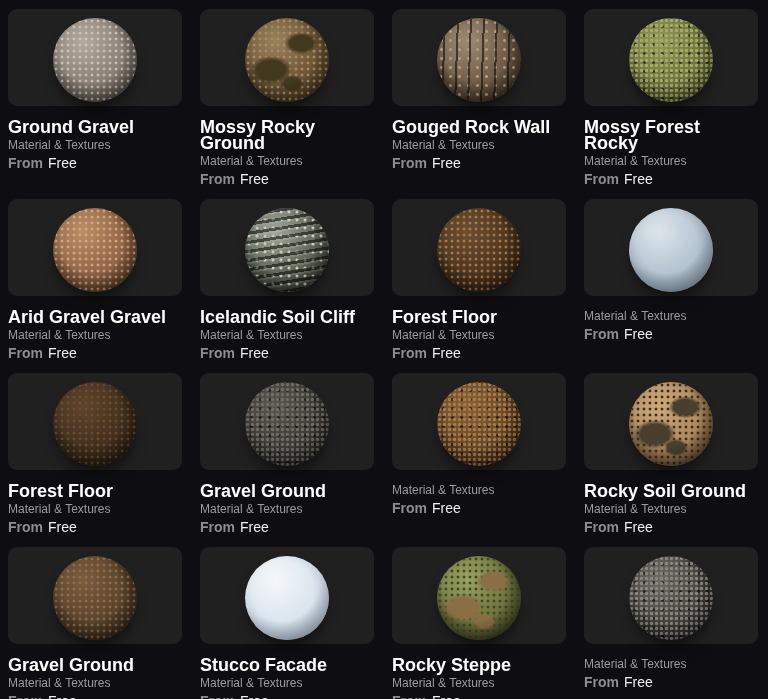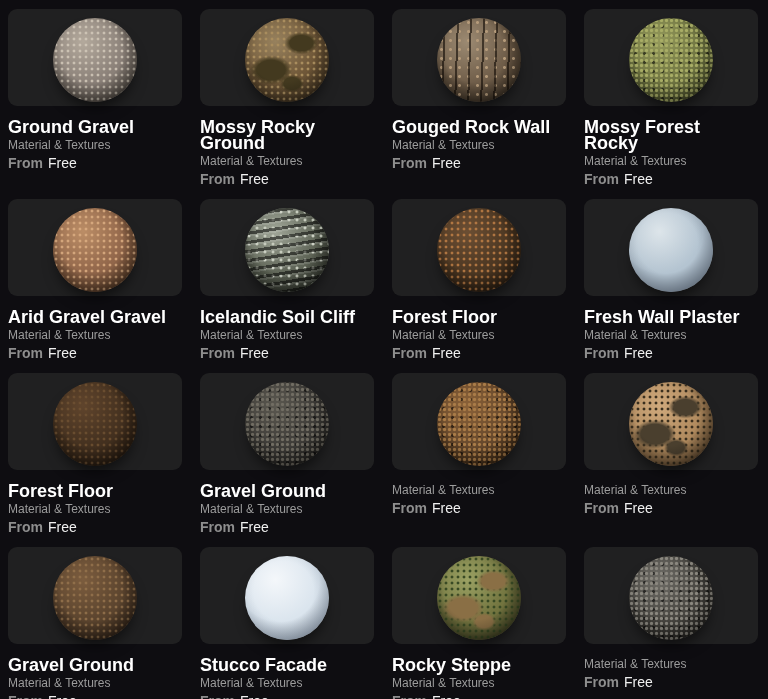--- a/index.html
+++ b/index.html
@@ -200,21 +200,20 @@
         <span class="free">Free</span>
       </div>
     </div>
   </article>
 
   <article class="card">
     <div class="thumb">
       <div class="sphere tex-smooth" style="--mid: #b4c4d1; --hi: #dde5ea; --lo: #6f7a86;"></div>
     </div>
     <div class="info">
-      <h3 class="title">Fresh Wall Plaster</h3>
       <div class="category">Material &amp; Textures</div>
       <div class="price">
         <span class="from">From</span>
         <span class="free">Free</span>
       </div>
     </div>
   </article>
 
   <article class="card">
     <div class="thumb">
@@ -255,20 +254,21 @@
         <span class="free">Free</span>
       </div>
     </div>
   </article>
 
   <article class="card">
     <div class="thumb">
       <div class="sphere tex-patchy" style="--mid: #b08a5e; --hi: #cfa97c; --lo: #3f2e1c; --spot: #3a2f1e; --patch: #4a3f2e;"></div>
     </div>
     <div class="info">
+      <h3 class="title">Rocky Soil Ground</h3>
       <div class="category">Material &amp; Textures</div>
       <div class="price">
         <span class="from">From</span>
         <span class="free">Free</span>
       </div>
     </div>
   </article>
 
   <article class="card">
     <div class="thumb">

